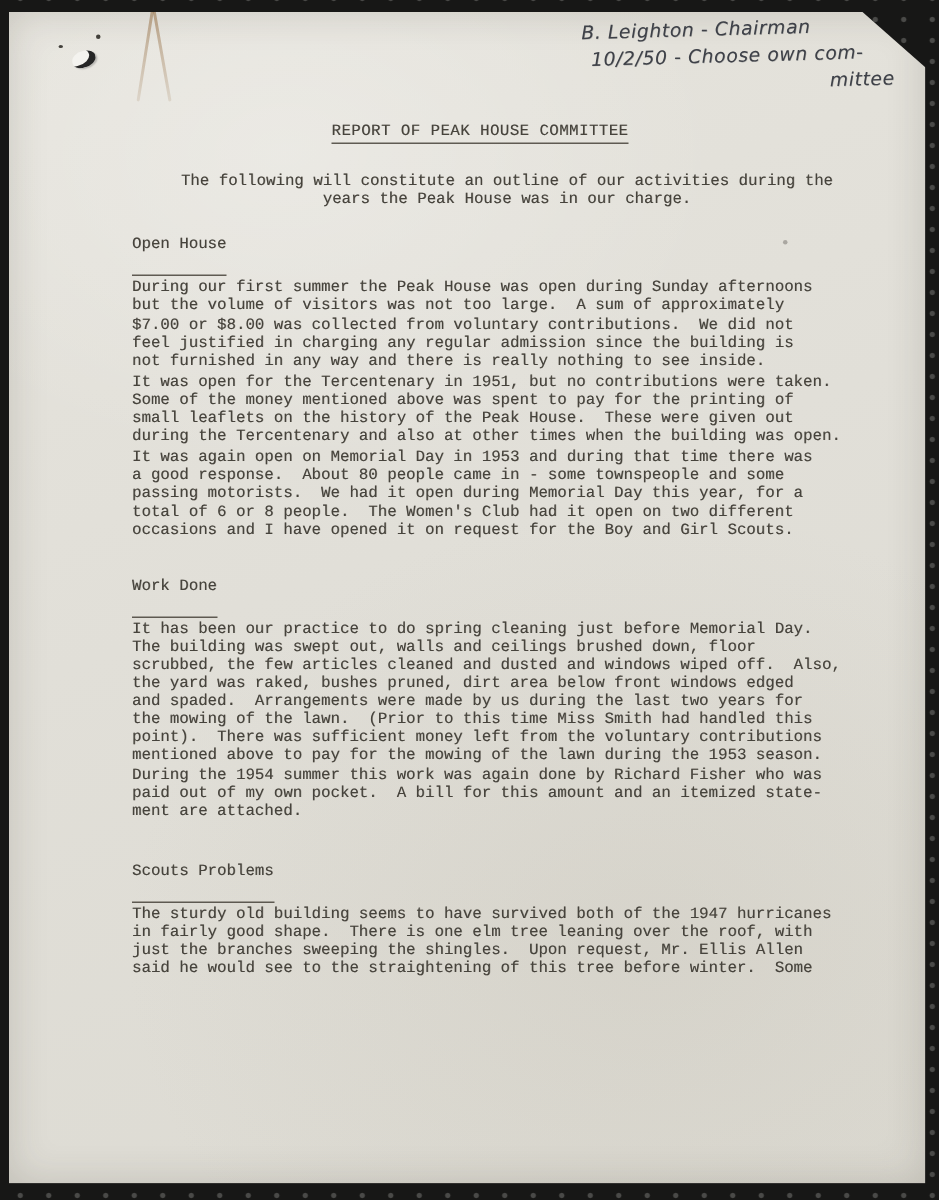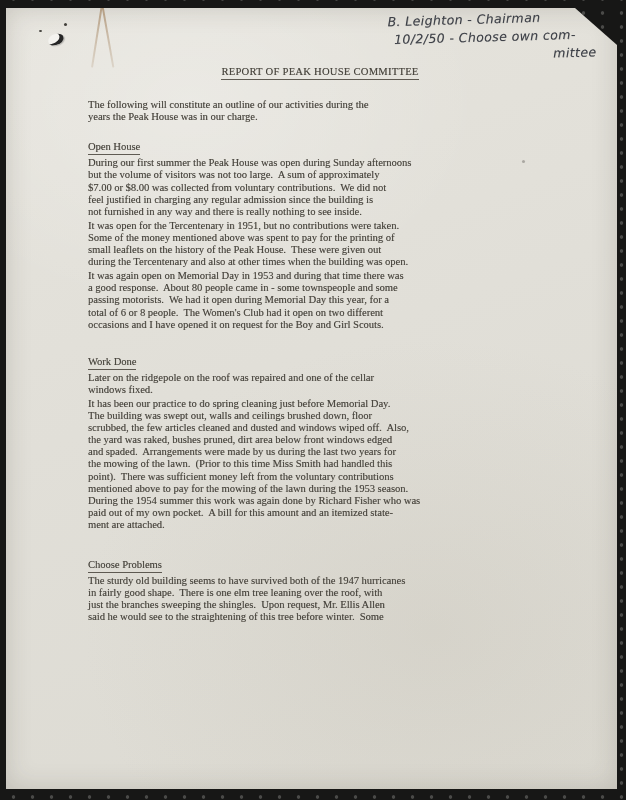--- a/index.html
+++ b/index.html
@@ -44,42 +44,41 @@
     font-family: "DejaVu Sans", sans-serif; font-style: italic;
     font-size: 12.5px; line-height: 18px; letter-spacing: 0.4px;
     color: #3e4148; transform: rotate(-1.6deg);
     text-shadow: 0.3px 0.3px 0 rgba(62,65,72,0.35);
     white-space: nowrap;
   }
   .hw-l2 { margin-left: 6px; }
   .hw-l3 { text-align: right; margin-right: 16px; }
   
   .text-col {
-    position: absolute; left: 82px; top: 58px; width: 500px;
+    position: absolute; left: 82px; top: 74px; width: 500px;
     color: #46433c;
     font-size: 10.5px; line-height: 12.1px;
     text-shadow: 0.3px 0 0 rgba(70,66,58,0.45);
-    font-family: Liberation Serif, serif;
   }
   .title-wrap { text-align: center; margin: 0 36px 0 0; }
   .doc-title {
     display: inline-block;
     border-bottom: 1px solid rgba(70,66,58,0.85);
     padding-bottom: 1px;
     letter-spacing: 0.3px;
   }
   .para { margin: 13px 0 0 0; white-space: pre-wrap; }
-  .intro { margin-top: 19px; }
+  .intro { margin-top: 19px; text-align: center; }
   .section { margin-top: 25px; }
   .section.first { margin-top: 18px; }
   .section.last { margin-top: 28px; }
   .sec-heading {
     display: inline-block;
     border-bottom: 1px solid rgba(70,66,58,0.85);
-    padding-bottom: 1px;
+    padding-bottom: 14px;
   }
   .section .para { margin-top: 2px; }
   .section .para.lead { }
 </style>
 </head>
 <body>
 
 <div class="photo">
   <div class="paper">
 
@@ -117,37 +116,35 @@
 during the Tercentenary and also at other times when the building was open.</p>
         <p class="para">It was again open on Memorial Day in 1953 and during that time there was
 a good response.  About 80 people came in - some townspeople and some
 passing motorists.  We had it open during Memorial Day this year, for a
 total of 6 or 8 people.  The Women's Club had it open on two different
 occasions and I have opened it on request for the Boy and Girl Scouts.</p>
       </div>
 
       <div class="section">
         <span class="sec-heading">Work Done</span>
-        <p class="para">Later on the ridgepole on the roof was repaired and one of the cellar
-windows fixed.</p>
         <p class="para">It has been our practice to do spring cleaning just before Memorial Day.
 The building was swept out, walls and ceilings brushed down, floor
 scrubbed, the few articles cleaned and dusted and windows wiped off.  Also,
 the yard was raked, bushes pruned, dirt area below front windows edged
 and spaded.  Arrangements were made by us during the last two years for
 the mowing of the lawn.  (Prior to this time Miss Smith had handled this
 point).  There was sufficient money left from the voluntary contributions
 mentioned above to pay for the mowing of the lawn during the 1953 season.
 During the 1954 summer this work was again done by Richard Fisher who was
 paid out of my own pocket.  A bill for this amount and an itemized state-
 ment are attached.</p>
       </div>
 
       <div class="section last">
-        <span class="sec-heading">Choose Problems</span>
+        <span class="sec-heading">Scouts Problems</span>
         <p class="para lead">The sturdy old building seems to have survived both of the 1947 hurricanes
 in fairly good shape.  There is one elm tree leaning over the roof, with
 just the branches sweeping the shingles.  Upon request, Mr. Ellis Allen
 said he would see to the straightening of this tree before winter.  Some</p>
       </div>
     </div>
 
   </div>
 </div>
 

